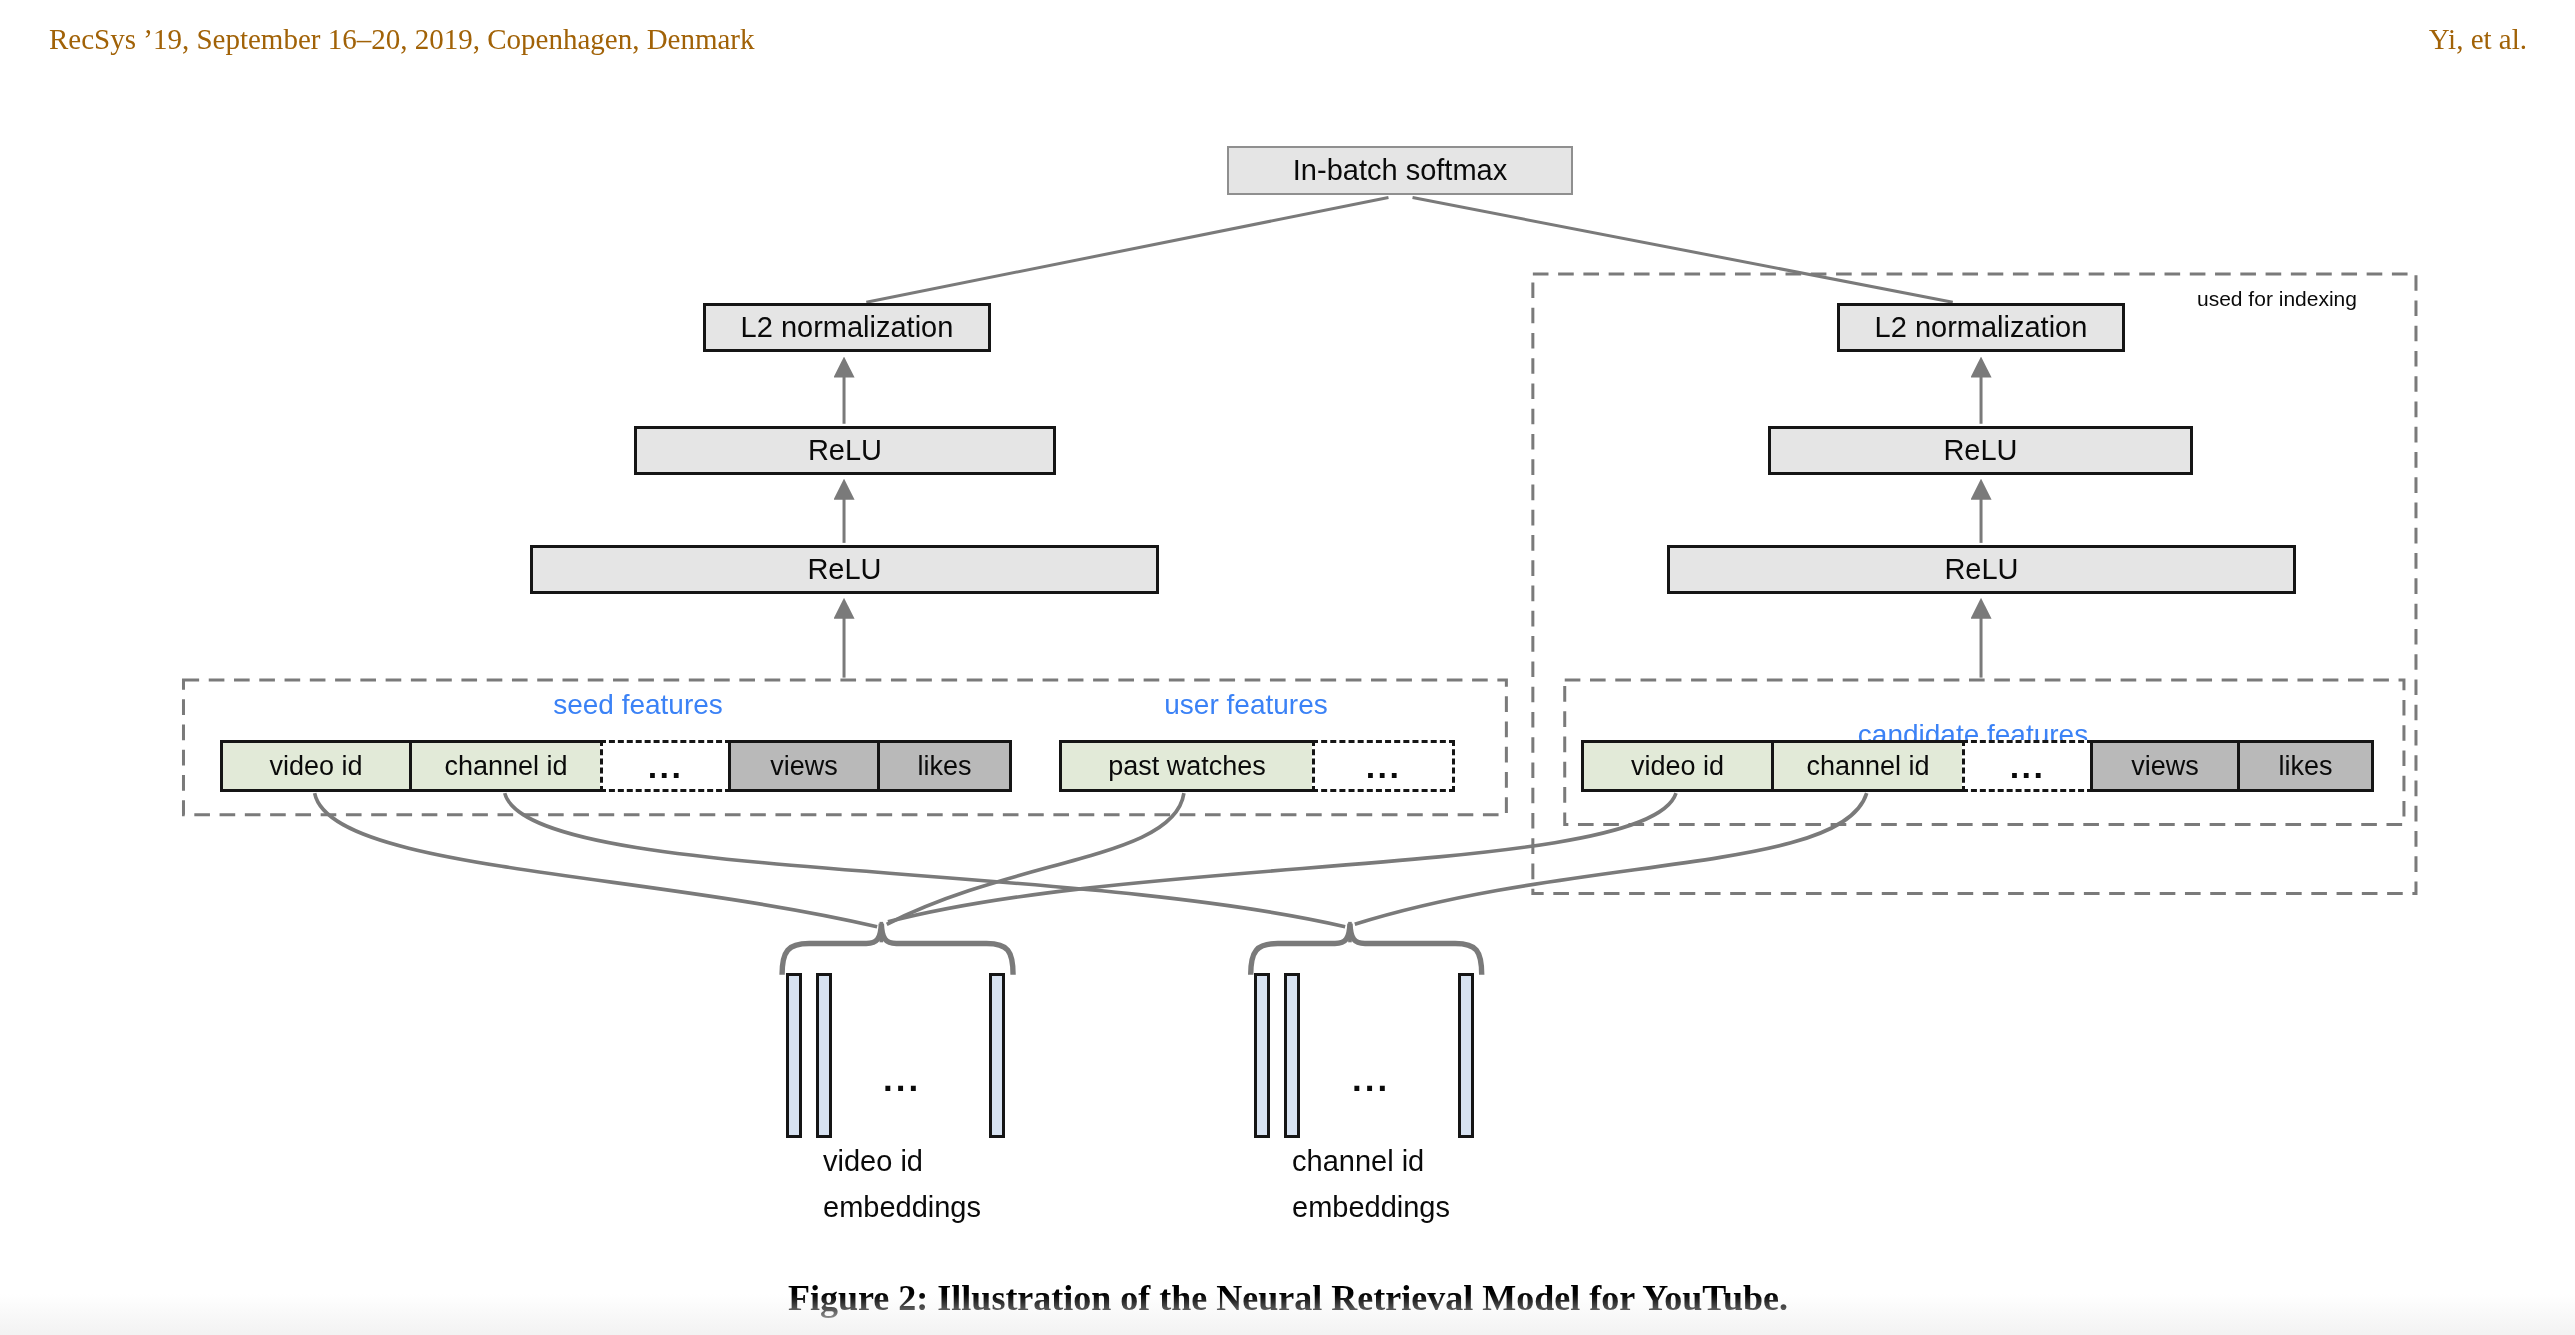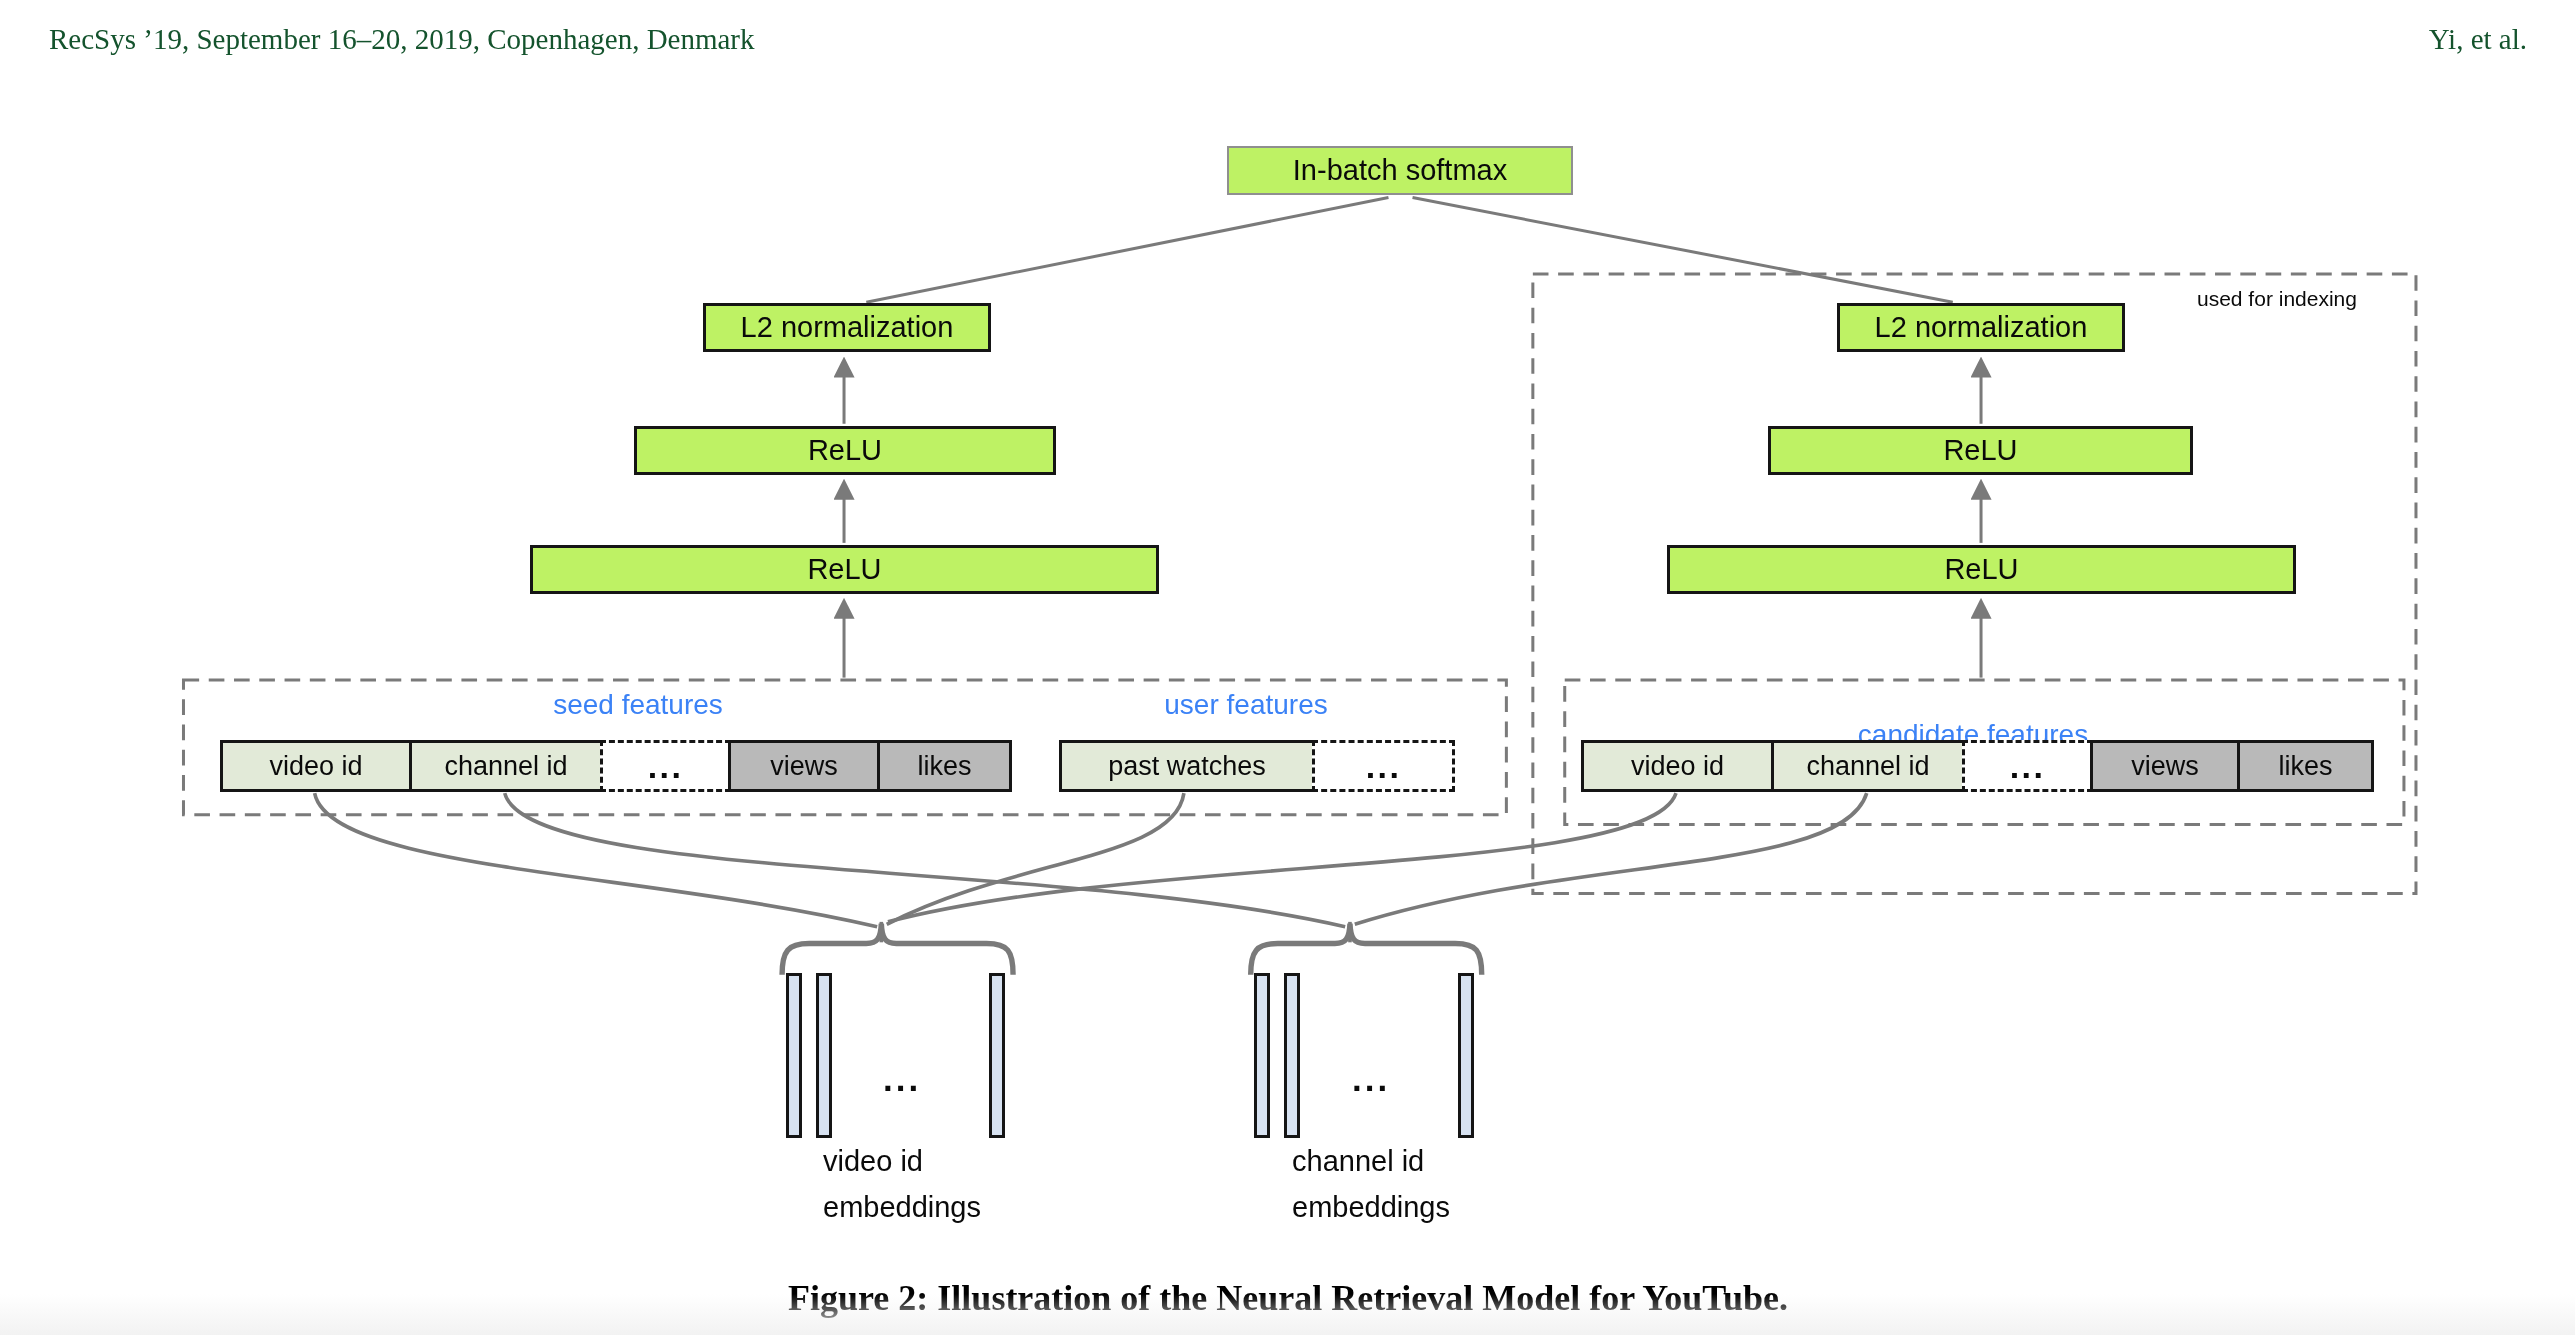--- a/index.html
+++ b/index.html
@@ -10,30 +10,30 @@
     background: #ffffff;
     overflow: hidden;
     font-family: "Liberation Sans", sans-serif;
     color: #111111;
   }
   .serif { font-family: "Liberation Serif", serif; }
   .hdr {
     position: absolute;
     top: 23px;
     font-size: 29px;
-    color: #14532d;
+    color: #a16207;
     white-space: nowrap;
   }
   #hdr-left { left: 49px; }
   #hdr-right { right: 49px; }
   #svg-layer { position: absolute; left: 0; top: 0; width: 2576px; height: 1336px; }
   .box {
     position: absolute;
     box-sizing: border-box;
-    background: #bef264;
+    background: #e5e5e5;
     border: 3px solid #151515;
     display: flex;
     align-items: center;
     justify-content: center;
     font-size: 29px;
     color: #0a0a0a;
   }
   .box.softmax { border: 2.4px solid #8f8f8f; }
   .sec-label {
     position: absolute;

